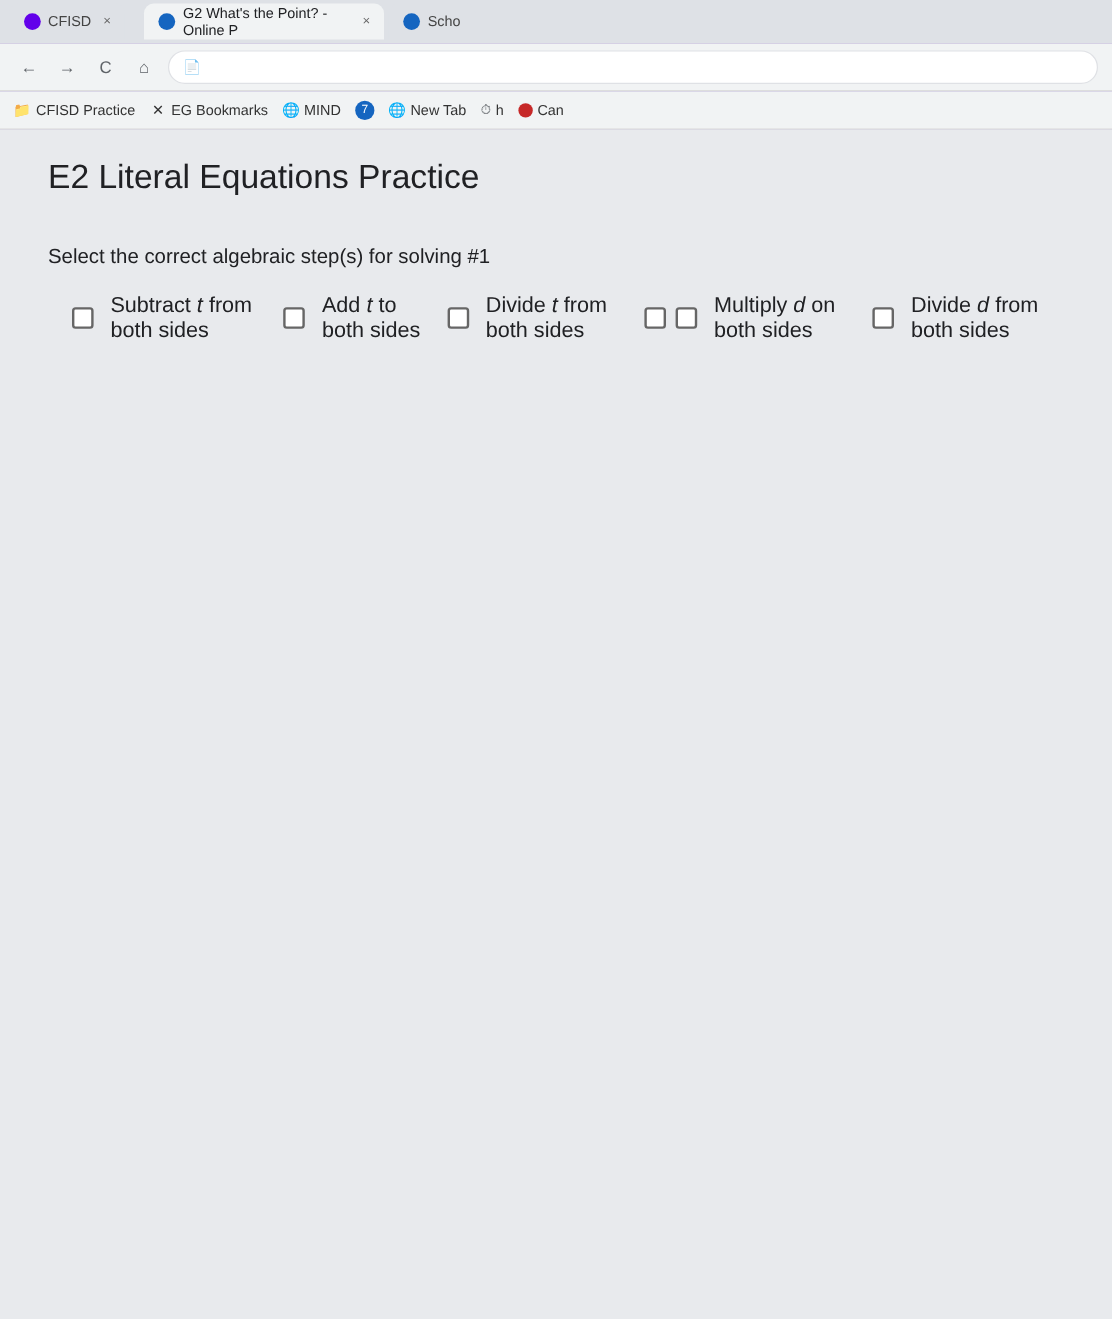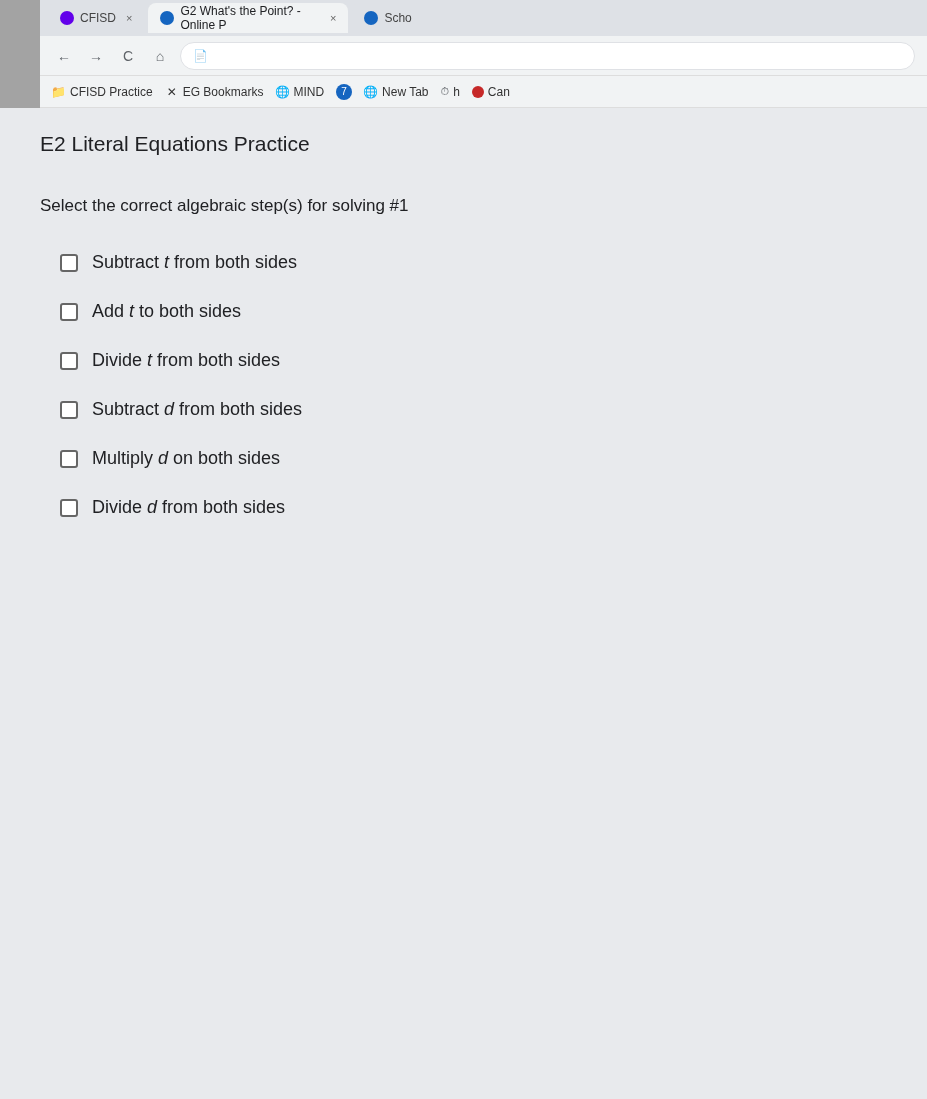--- a/index.html
+++ b/index.html
@@ -11,23 +11,22 @@
     body {
       width: 927px;
       height: 1099px;
       background: #d0d0d0;
       font-family: Arial, sans-serif;
       overflow: hidden;
     }
 
     
     .browser-chrome {
-      background: #a3a3a3;
+      background: #4c1d95;
       width: 100%;
-      padding-left: 40px;
     }
 
     .tab-bar {
       display: flex;
       align-items: center;
       background: #dee1e6;
       height: 36px;
       padding: 0 8px;
       gap: 4px;
     }
@@ -41,20 +40,21 @@
       border-radius: 8px 8px 0 0;
       font-size: 12px;
       color: #444;
       gap: 6px;
       max-width: 200px;
     }
 
     .tab.active {
       background: #f1f3f4;
       color: #202124;
+      margin-left: 12px;
     }
 
     .tab-close {
       font-size: 11px;
       color: #666;
       cursor: pointer;
       margin-left: 4px;
     }
 
     .address-bar-row {
@@ -126,37 +126,37 @@
 
     
     .page-content {
       background: #e8eaed;
       width: 100%;
       height: calc(1099px - 108px);
       padding: 24px 40px;
     }
 
     .page-title {
-      font-size: 21px;
+      font-size: 28px;
       font-weight: 400;
       color: #202124;
       margin-bottom: 40px;
     }
 
     .question-prompt {
       font-size: 17px;
       color: #202124;
-      margin-bottom: 36px;
+      margin-bottom: 20px;
       font-weight: 400;
     }
 
     .options-list {
       display: flex;
-      flex-direction: column;
-      gap: 28px;
+      flex-direction: row;
+      gap: 8px;
       padding-left: 20px;
     }
 
     .option-item {
       display: flex;
       align-items: center;
       gap: 14px;
       cursor: pointer;
     }
 
@@ -297,21 +297,20 @@
     </div>
 
 
     <div class="option-item">
       <div class="checkbox"></div>
       <span class="option-label">Divide <em>t</em> from both sides</span>
     </div>
 
     <div class="option-item">
       <div class="checkbox"></div>
-      <span class="option-label">Subtract <em>d</em> from both sides</span>
     </div>
 
 
     <div class="option-item">
       <div class="checkbox"></div>
       <span class="option-label">Multiply <em>d</em> on both sides</span>
     </div>
 
     <div class="option-item">
       <div class="checkbox"></div>

